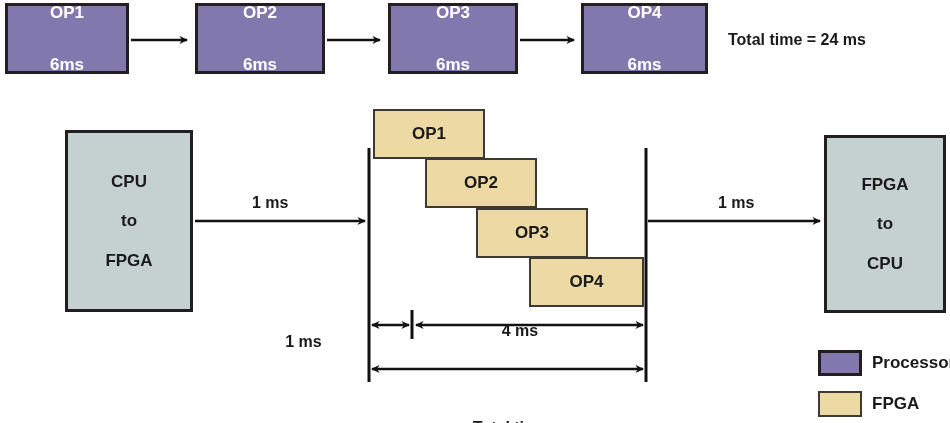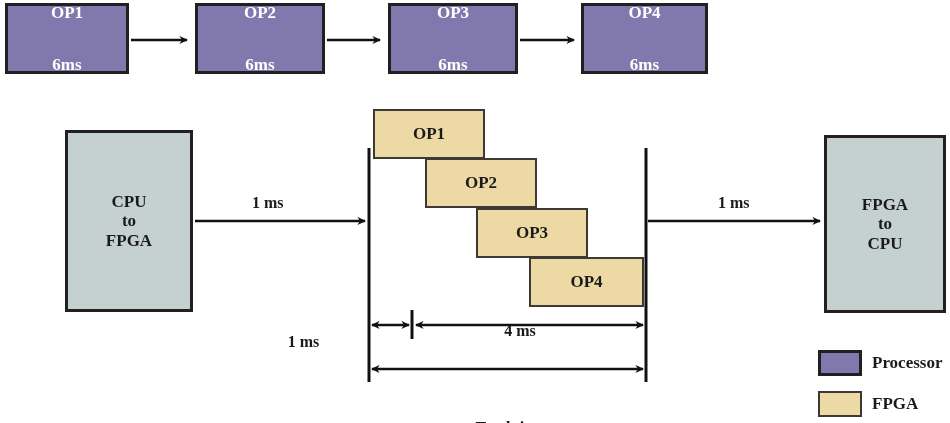--- a/index.html
+++ b/index.html
@@ -5,21 +5,21 @@
   html, body {
     margin: 0;
     padding: 0;
     background: #ffffff;
   }
   #stage {
     position: relative;
     width: 950px;
     height: 423px;
     background: #ffffff;
-    font-family: Liberation Serif, serif;
+    font-family: Liberation Sans, sans-serif;
     overflow: hidden;
   }
   .abs { position: absolute; }
 
   
   .box {
     box-sizing: border-box;
     border: 3px solid #231f20;
     display: flex;
     flex-direction: column;
@@ -33,20 +33,21 @@
     font-weight: bold;
     font-size: 17px;
   }
   .proc-box .lbl-sub { font-size: 17px; margin-top: 32px; }
 
   .mem-box {
     background: #c5d0d0;
     color: #1a1a1a;
     font-weight: bold;
     font-size: 17px;
+    gap: 20px;
   }
   .mem-box span { display: block; }
 
   .fpga-box {
     background: #ecd9a4;
     color: #1a1a1a;
     font-weight: bold;
     font-size: 17px;
     border: 2px solid #3d3a34;
     display: flex;
@@ -130,20 +131,21 @@
 
     <line x1="412" y1="310" x2="412" y2="339" stroke="#111111" stroke-width="3"></line>
 
     <line x1="372" y1="325" x2="409" y2="325" stroke="#111111" stroke-width="2.4" marker-start="url(#ah-start)" marker-end="url(#ah)"></line>
 
     <line x1="416" y1="325" x2="643" y2="325" stroke="#111111" stroke-width="2.4" marker-start="url(#ah-start)" marker-end="url(#ah)"></line>
 
     <line x1="372" y1="369" x2="643" y2="369" stroke="#111111" stroke-width="2.4" marker-start="url(#ah-start)" marker-end="url(#ah)"></line>
   </svg>
 
+  <div class="abs txt" style="left:728px; top:30px;">Total time = 24 ms</div>
 
   <div class="abs box mem-box" style="left:65px; top:130px; width:128px; height:182px;">
     <span>CPU</span>
     <span>to</span>
     <span>FPGA</span>
   </div>
 
   <div class="abs box mem-box" style="left:824px; top:135px; width:122px; height:178px;">
     <span>FPGA</span>
     <span>to</span>

